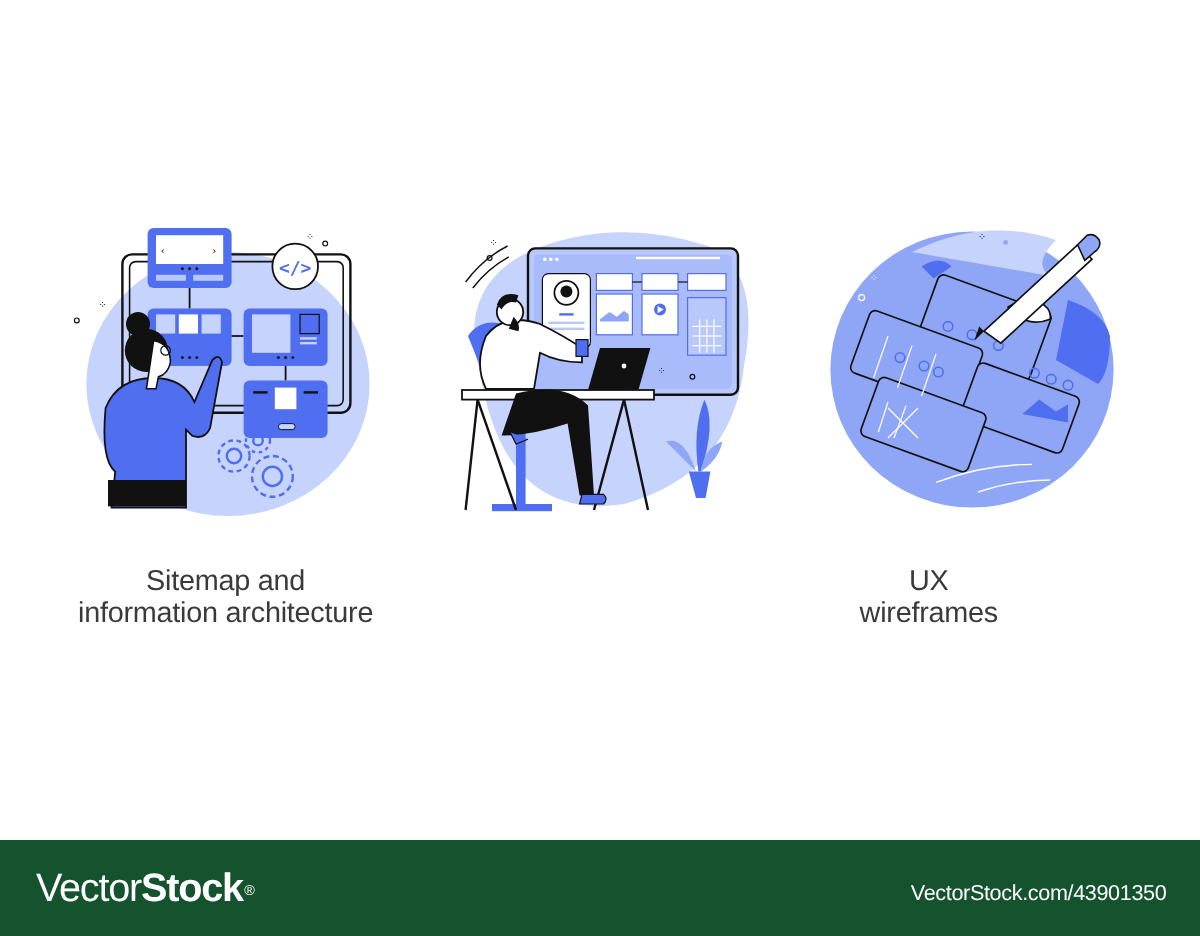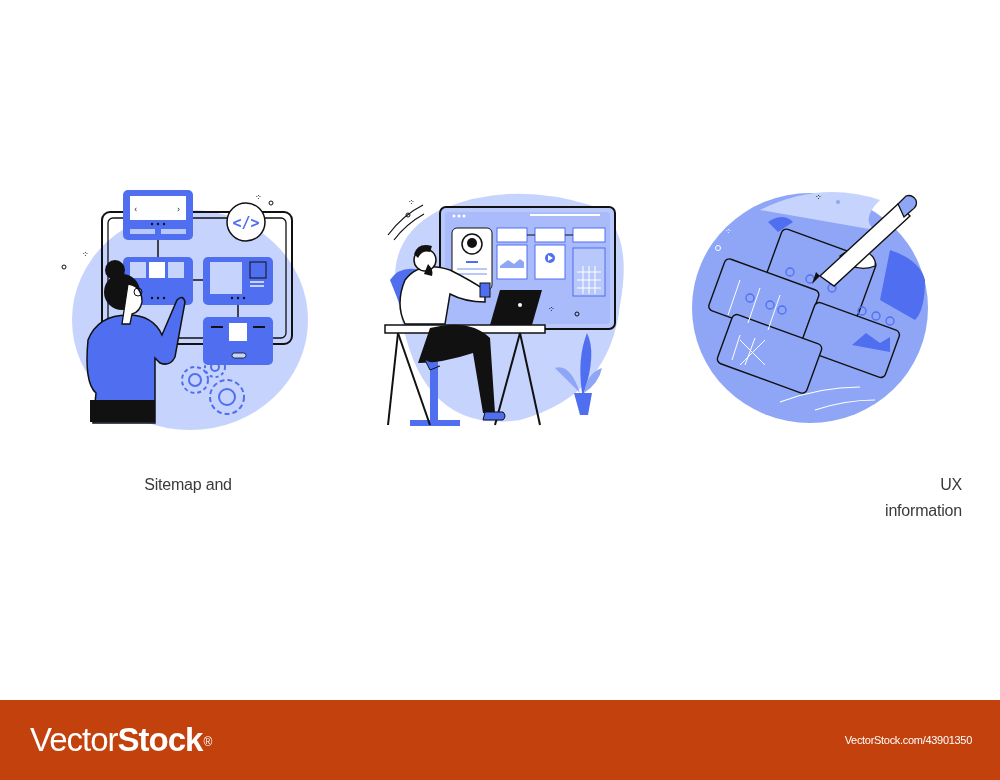--- a/index.html
+++ b/index.html
@@ -3,33 +3,33 @@
 <meta charset="utf-8">
 <style>
   * { box-sizing: border-box; margin: 0; padding: 0; }
   html, body { width: 1000px; height: 780px; background: #ffffff; overflow: hidden; }
   body { position: relative; font-family: "Liberation Sans", sans-serif; }
   .stage { position: absolute; left: 0; top: 0; width: 1000px; height: 700px; background: #fff; }
   .illus { position: absolute; top: 180px; width: 260px; height: 255px; }
   .illus svg { width: 100%; height: 100%; display: block; }
   .caption {
     position: absolute; top: 472px; width: 300px; text-align: center;
-    font-family: "Liberation Sans", sans-serif; font-size: 16px; line-height: 26px;
+    font-family: "Liberation Sans", sans-serif; font-size: 24px; line-height: 26px;
     color: #3a3a3a; font-weight: normal; letter-spacing: -0.2px;
   }
   .caption span { display: block; }
   .footer {
     position: absolute; left: 0; top: 700px; width: 1000px; height: 80px;
-    background: #c2410c; color: #fff;
+    background: #14532d; color: #fff;
   }
   .logo { position: absolute; left: 30px; top: 20px; font-size: 33px; line-height: 40px; color: #fff; letter-spacing: -1px; }
   .logo .l1 { font-weight: normal; font-family: "Liberation Sans", sans-serif; }
   .logo .l2 { font-weight: bold; font-family: "Liberation Sans", sans-serif; }
   .logo sup { font-size: 12px; vertical-align: top; position: relative; top: 2px; margin-left: 1px; }
-  .footer-id { position: absolute; right: 28px; top: 34px; font-size: 11px; color: #fff; letter-spacing: -0.3px; }
+  .footer-id { position: absolute; right: 28px; top: 34px; font-size: 18px; color: #fff; letter-spacing: -0.3px; }
 </style>
 </head>
 <body>
 
 <div class="stage">
 
   <div class="illus" style="left:60px;">
     <svg viewBox="0 0 260 255" xmlns="http://www.w3.org/2000/svg">
       <ellipse cx="130" cy="140" rx="118" ry="110" fill="#c6d3fc"></ellipse>
       <rect x="42" y="32" width="190" height="132" rx="8" fill="none" stroke="#111" stroke-width="2"></rect>
@@ -91,20 +91,21 @@
       <circle cx="78" cy="112" r="4" fill="none" stroke="#111" stroke-width="1"></circle>
 
       <circle cx="4" cy="87" r="2" fill="none" stroke="#111" stroke-width="1"></circle>
       <circle cx="211" cy="23" r="2" fill="none" stroke="#111" stroke-width="1"></circle>
       <text x="22" y="77" font-size="8" fill="#111" font-family="DejaVu Sans, sans-serif">⁘</text>
       <text x="195" y="20" font-size="8" fill="#111" font-family="DejaVu Sans, sans-serif">⁘</text>
     </svg>
   </div>
   <div class="caption" style="left:38px;">
     <span>Sitemap and</span>
+    <span>information architecture</span>
   </div>
 
   <div class="illus" style="left:370px;">
     <svg viewBox="0 0 260 255" xmlns="http://www.w3.org/2000/svg">
       <path d="M30 130 q-20 -70 40 -100 q70 -30 150 -5 q45 20 30 100 q-10 90 -100 115 q-100 15 -120 -110z" fill="#c6d3fc"></path>
 
       <rect x="70" y="27" width="175" height="122" rx="6" fill="#b9c8fb" stroke="#111" stroke-width="2"></rect>
       <rect x="75" y="32" width="165" height="112" rx="4" fill="#a9bbfa"></rect>
       <circle cx="84" cy="36" r="1.5" fill="#fff"></circle>
         <circle cx="89" cy="36" r="1.5" fill="#fff"></circle>
@@ -219,23 +220,23 @@
 
       <path d="M100 222 q40 -15 80 -15" fill="none" stroke="#fff" stroke-width="1.2"></path>
       <path d="M135 230 q30 -10 60 -10" fill="none" stroke="#fff" stroke-width="1.2"></path>
 
       <text x="135" y="20" font-size="8" fill="#111" font-family="DejaVu Sans, sans-serif">⁘</text>
       <circle cx="158" cy="22" r="2" fill="#8fa6f7"></circle>
       <text x="45" y="54" font-size="8" fill="#fff" font-family="DejaVu Sans, sans-serif">⁘</text>
       <circle cx="38" cy="68" r="2.5" fill="none" stroke="#fff"></circle>
     </svg>
   </div>
-  <div class="caption" style="left:662px;text-align:right;">
+  <div class="caption" style="left:624px;">
     <span>UX</span>
-    <span>information</span>
+    <span>wireframes</span>
   </div>
 </div>
 
 <div class="footer">
   <div class="logo">
     <span class="l1">Vector</span><span class="l2">Stock</span><sup>®</sup>
   </div>
   <div class="footer-id">VectorStock.com/43901350</div>
 </div>
 

